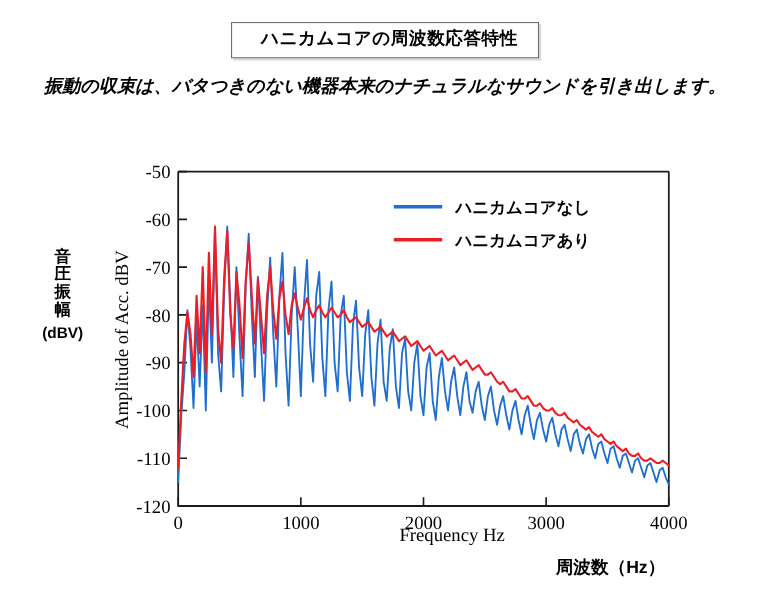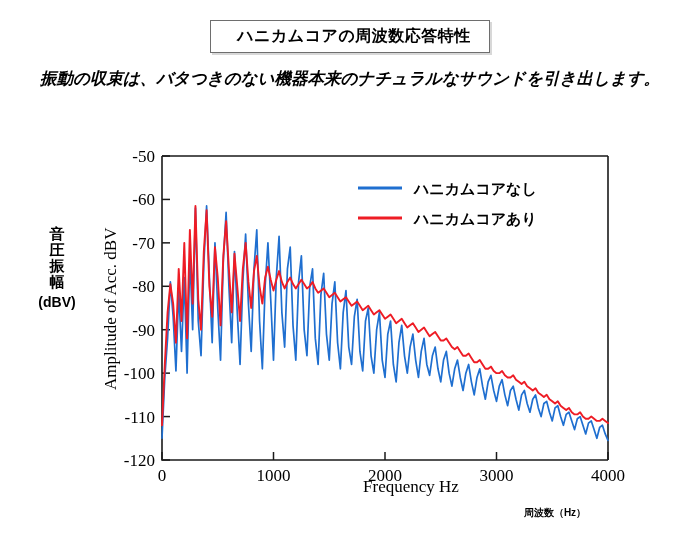--- a/index.html
+++ b/index.html
@@ -70,21 +70,21 @@
     margin-top: 4px;
     font-size: 14px;
     font-weight: bold;
   }
   #bottom-right-caption {
     position: absolute;
     left: 430px;
     top: 506px;
     width: 250px;
     text-align: center;
-    font-size: 10px;
+    font-size: 16px;
     font-weight: bold;
     white-space: nowrap;
   }
 
   
   #chart-area {
     position: absolute;
     left: 96px;
     top: 108px;
     width: 530px;

